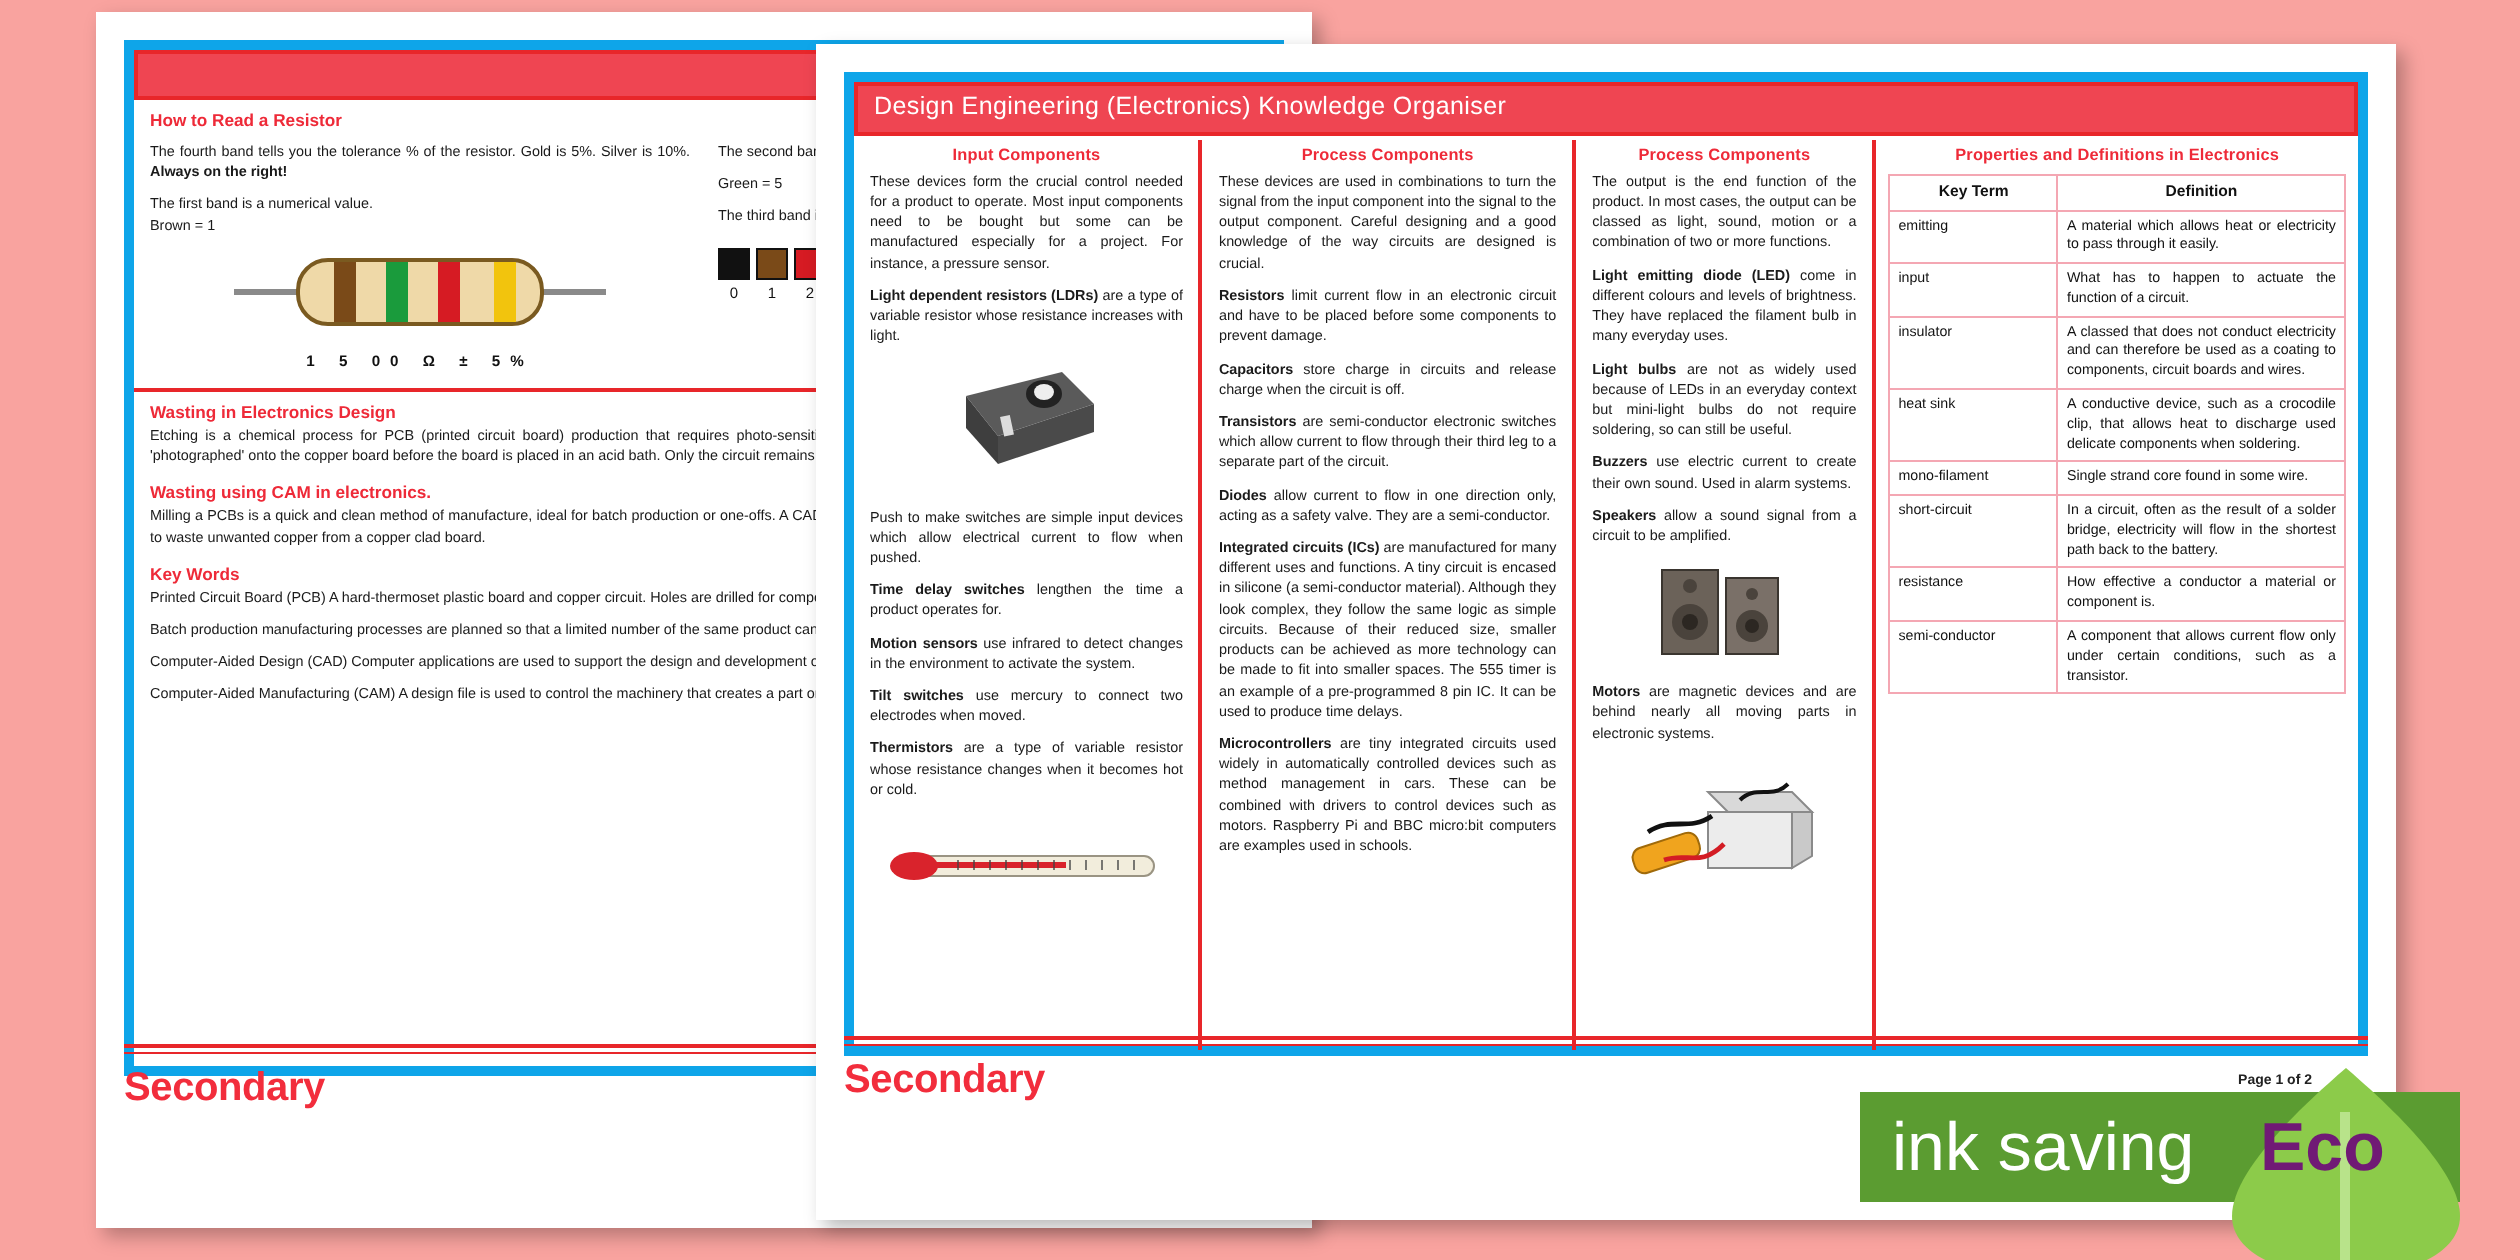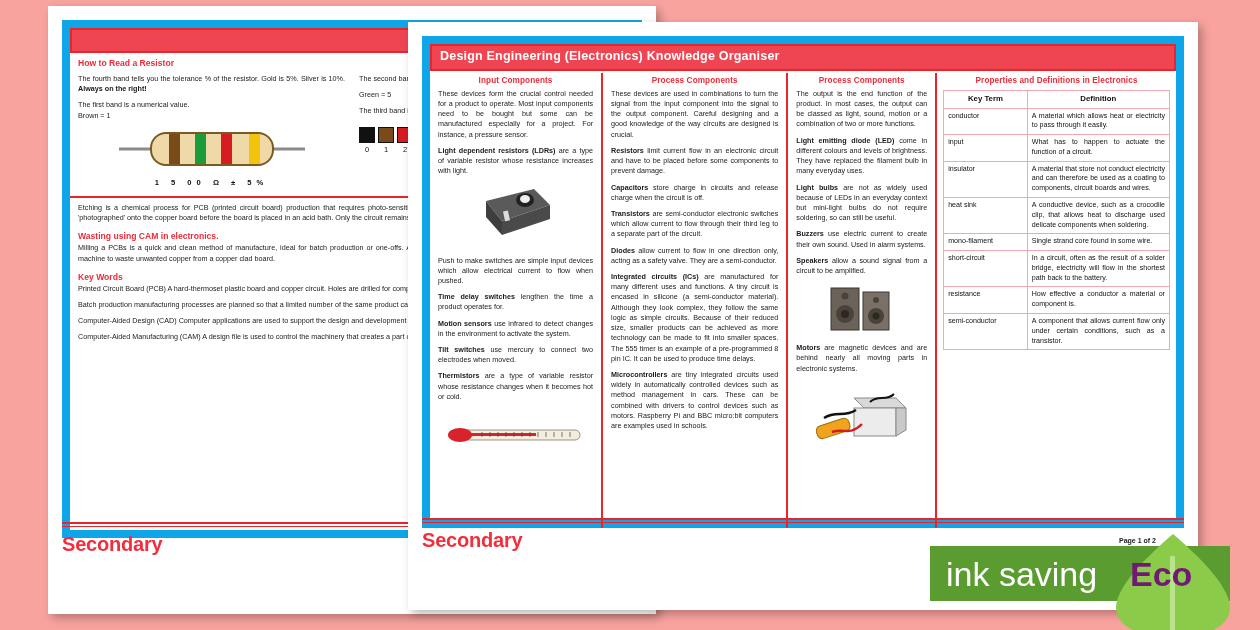--- a/index.html
+++ b/index.html
@@ -16,31 +16,31 @@
     background: #ffffff;
     box-shadow: 4px 4px 9px rgba(0,0,0,0.28);
   }
   #back-page  { left: 48px;  top: 6px;  width: 608px; height: 608px; }
   #front-page { left: 408px; top: 22px; width: 790px; height: 588px; }
 
   .page-inner { position: absolute; inset: 0; padding: 14px 14px 0 14px; }
 
   
   .red-frame {
-    border: 8px solid #0ea5e9;
+    border: 5px solid #0ea5e9;
     background: #fff;
     position: relative;
   }
 
   
   .title-banner {
     background: #ef4552;
     border: 2px solid #e8262a;
     color: #ffffff;
-    font-weight: bold;
+    font-weight: normal;
     font-size: 12.5px;
     letter-spacing: .2px;
     padding: 4px 8px 5px 8px;
     line-height: 1.1;
   }
   .title-banner-blank { height: 25px; }
 
   
   .col-head {
     color: #ee2a38;
@@ -252,20 +252,21 @@
                   <div class="num">8</div>
                 </div>
               </div>
           </div>
         </div>
       </div>
 
       <div class="divider-red"></div>
 
       <div class="backsec">
+        <div class="sec-head">Wasting in Electronics Design</div>
         <p class="body last">Etching is a chemical process for PCB (printed circuit board) production that requires photo-sensitive copper board for best results. A design is produced and then 'photographed' onto the copper board before the board is placed in an acid bath. Only the circuit remains on the board. Effective for one-off high-quality PCBs.</p>
       </div>
 
       <div class="backsec">
         <div class="sec-head">Wasting using CAM in electronics.</div>
         <p class="body last">Milling a PCBs is a quick and clean method of manufacture, ideal for batch production or one-offs. A CAD file is designed before being used to control a CAM milling machine to waste unwanted copper from a copper clad board.</p>
       </div>
 
       <div class="backsec">
         <div class="sec-head">Key Words</div>
@@ -391,30 +392,30 @@
           <div class="col-head">Properties and Definitions in Electronics</div>
           <table class="kt">
             <thead>
               <tr>
                 <th>Key Term</th>
                 <th>Definition</th>
               </tr>
             </thead>
             <tbody id="kt-body">
                 <tr>
-                  <td class="term">conductor</td>
+                  <td class="term">emitting</td>
                   <td class="def">A material which allows heat or electricity to pass through it easily.</td>
                 </tr>
                 <tr>
                   <td class="term">input</td>
                   <td class="def">What has to happen to actuate the function of a circuit.</td>
                 </tr>
                 <tr>
                   <td class="term">insulator</td>
-                  <td class="def">A material that store not conduct electricity and can therefore be used as a coating to components, circuit boards and wires.</td>
+                  <td class="def">A classed that does not conduct electricity and can therefore be used as a coating to components, circuit boards and wires.</td>
                 </tr>
                 <tr>
                   <td class="term">heat sink</td>
                   <td class="def">A conductive device, such as a crocodile clip, that allows heat to discharge used delicate components when soldering.</td>
                 </tr>
                 <tr>
                   <td class="term">mono-filament</td>
                   <td class="def">Single strand core found in some wire.</td>
                 </tr>
                 <tr>

